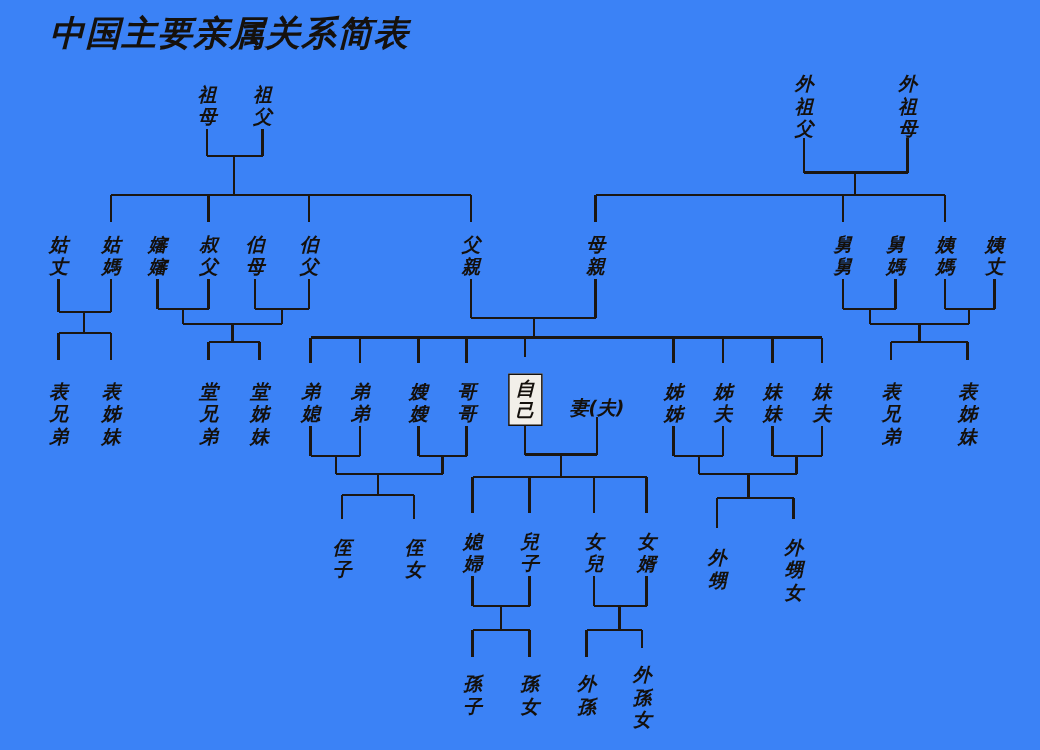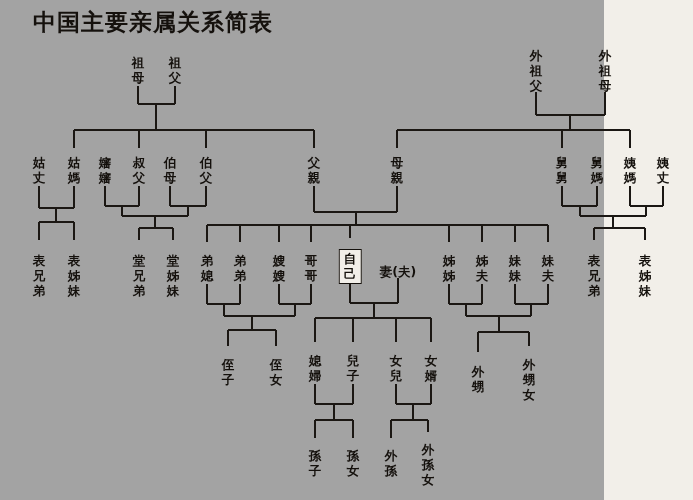--- a/index.html
+++ b/index.html
@@ -10,23 +10,24 @@
   body {
     width: 693px;
     height: 500px;
     position: relative;
     font-family: "DejaVu Sans", "Liberation Sans", sans-serif;
     overflow: hidden;
   }
   #chart-root {
     position: absolute;
     left: 0; top: 0;
-    width: 604px;
+    width: 693px;
     height: 500px;
-    background: #a3a3a3;
+    background: #3b82f6;
+    font-style: italic;
   }
   #title {
     position: absolute;
     left: 33px;
     top: 7px;
     font-size: 23px;
     font-weight: 700;
     color: #15110d;
     letter-spacing: 1px;
     white-space: nowrap;

